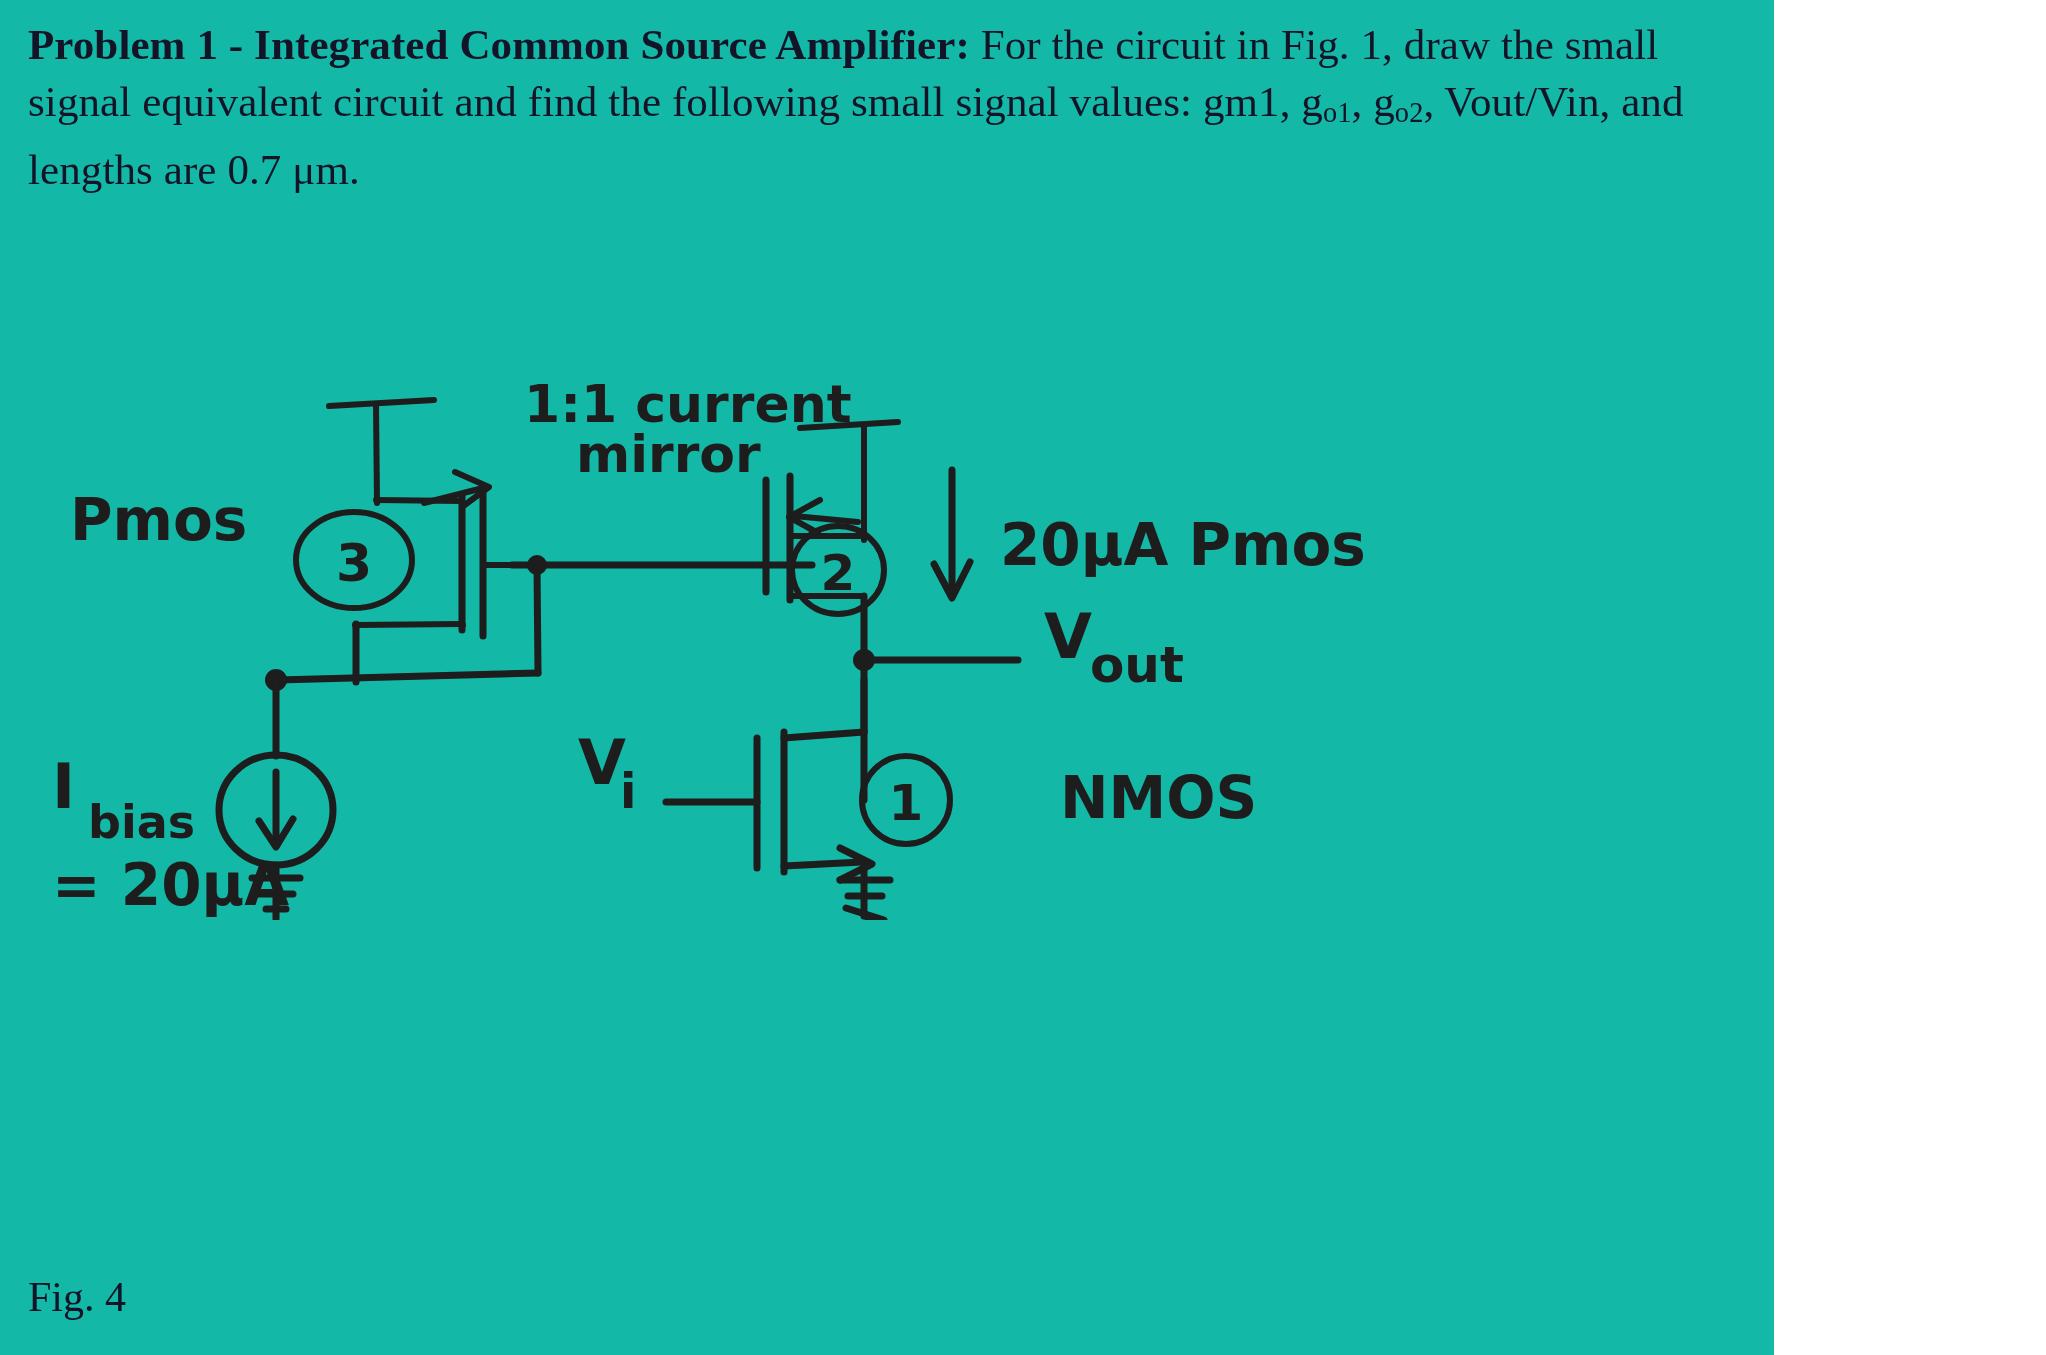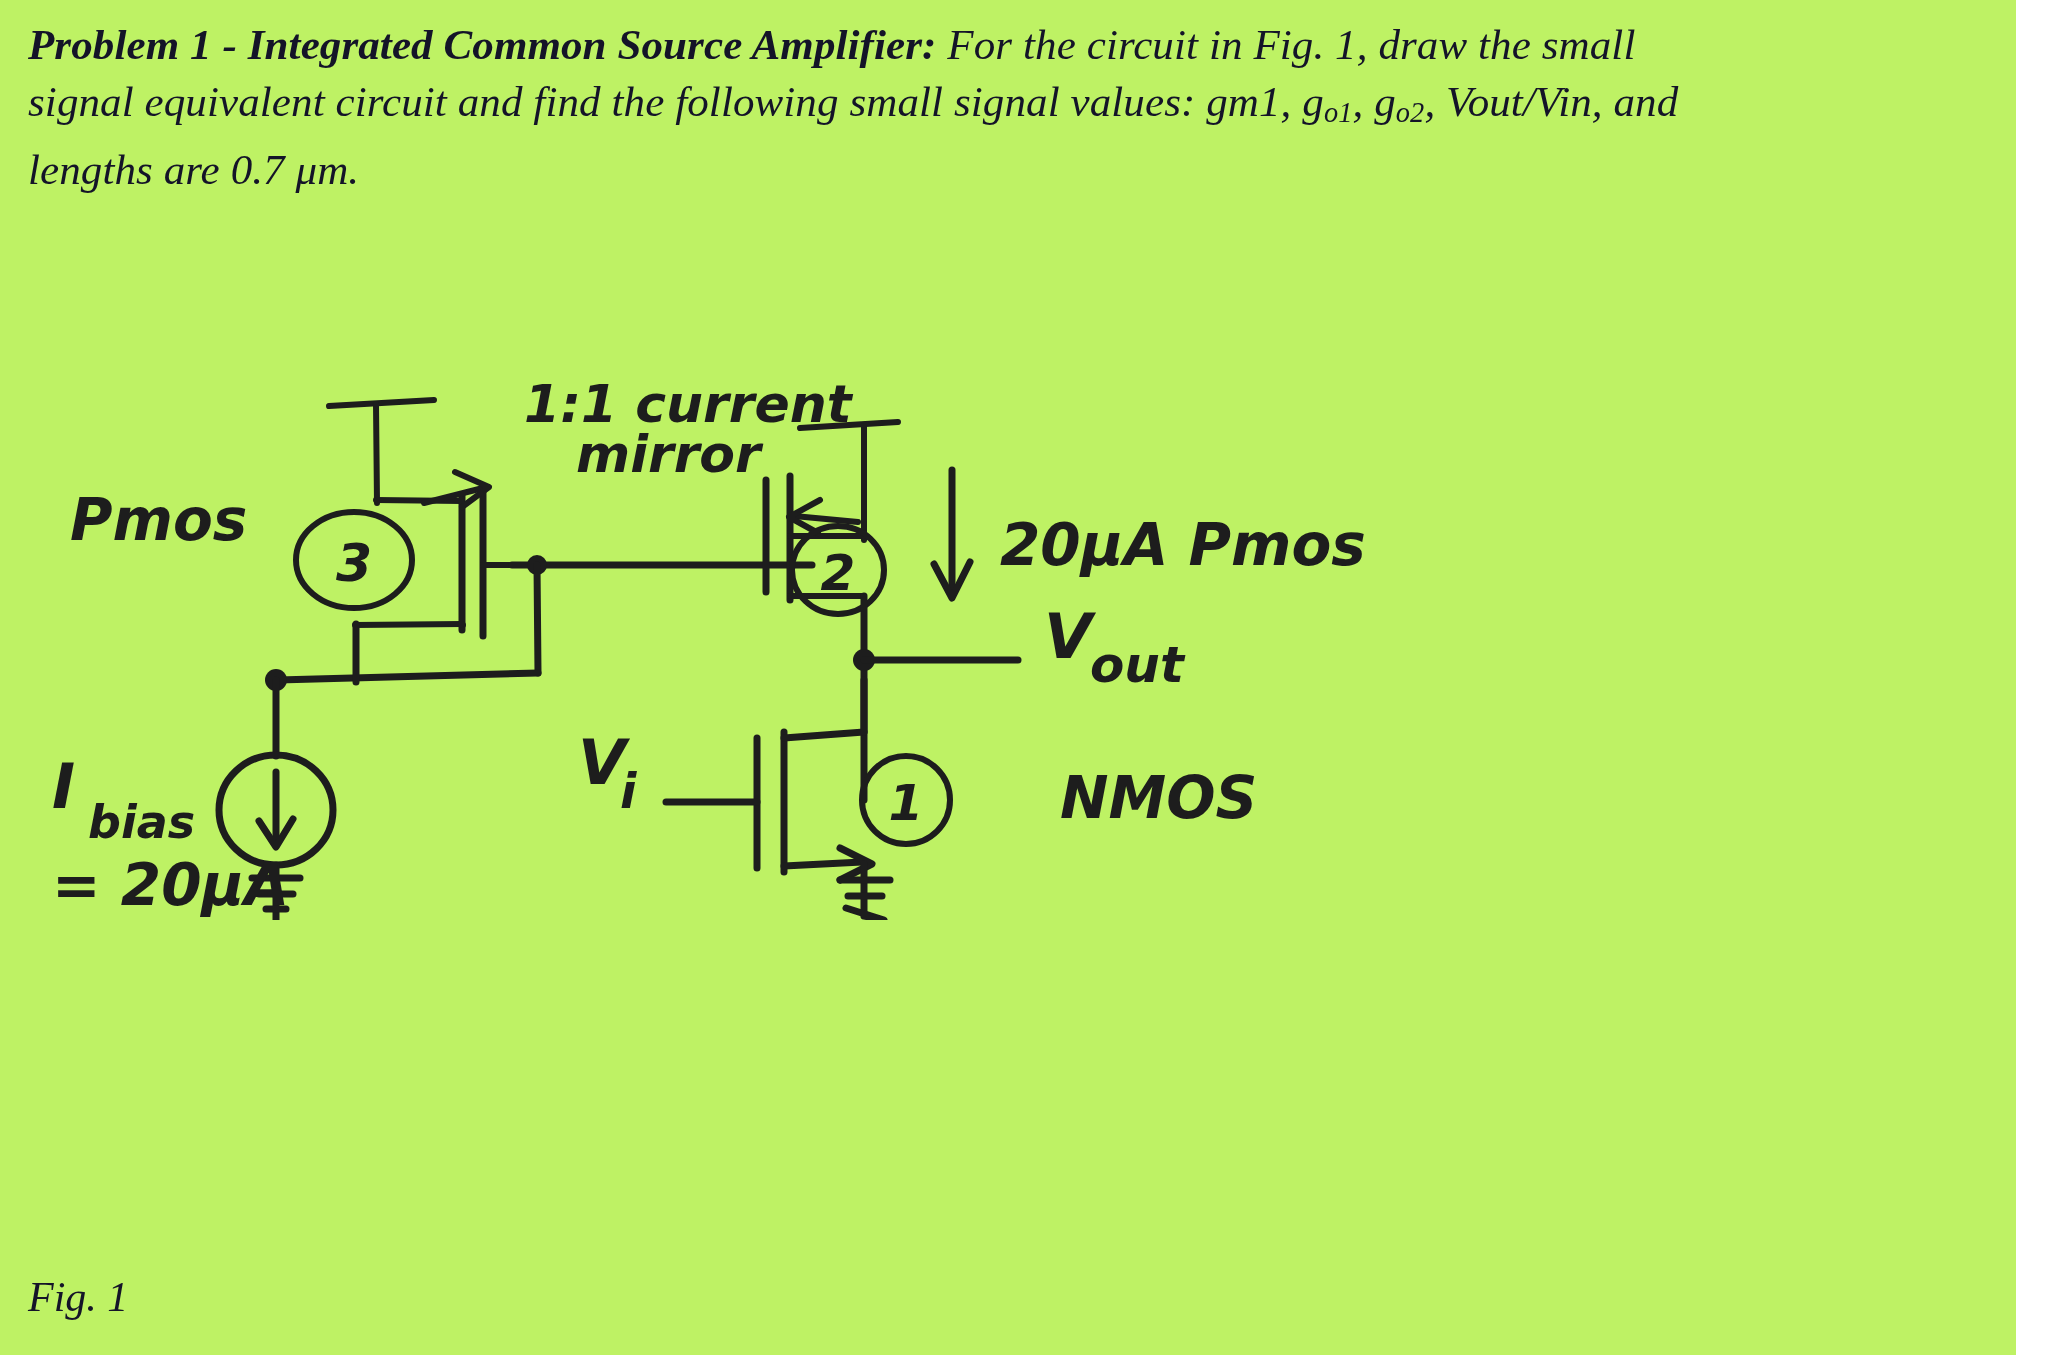--- a/index.html
+++ b/index.html
@@ -2,27 +2,26 @@
 <html><head>
 <meta charset="utf-8">
 <style>
   html, body {
     margin: 0;
     padding: 0;
     background: #ffffff;
   }
   #page {
     position: relative;
-    width: 2016px;
+    width: 1774px;
     height: 1355px;
-    background: #bef264;
+    background: #14b8a6;
     overflow: hidden;
     font-family: "Liberation Serif", "DejaVu Serif", serif;
     color: #1a1a28;
-    font-style: italic;
   }
   
   #problem-text {
     position: absolute;
     left: 28px;
     top: 16px;
     width: 1995px;
     font-size: 43px;
     line-height: 57px;
     letter-spacing: 0.1px;
@@ -215,15 +214,15 @@
       <g>
         <path class="wire" stroke-width="7" d="M 864 504 L 864 552"></path>
         <path class="wire" stroke-width="7" d="M 840 520 L 890 520"></path>
         <path class="wire" stroke-width="7" d="M 848 536 L 882 536"></path>
         <path class="wire" stroke-width="7" d="M 846 548 L 884 560 L 864 556"></path>
       </g>
 
     </svg>
   </div>
 
-  <div id="fig-caption">Fig. 1</div>
+  <div id="fig-caption">Fig. 4</div>
 
 </div>
 
 </body></html>

